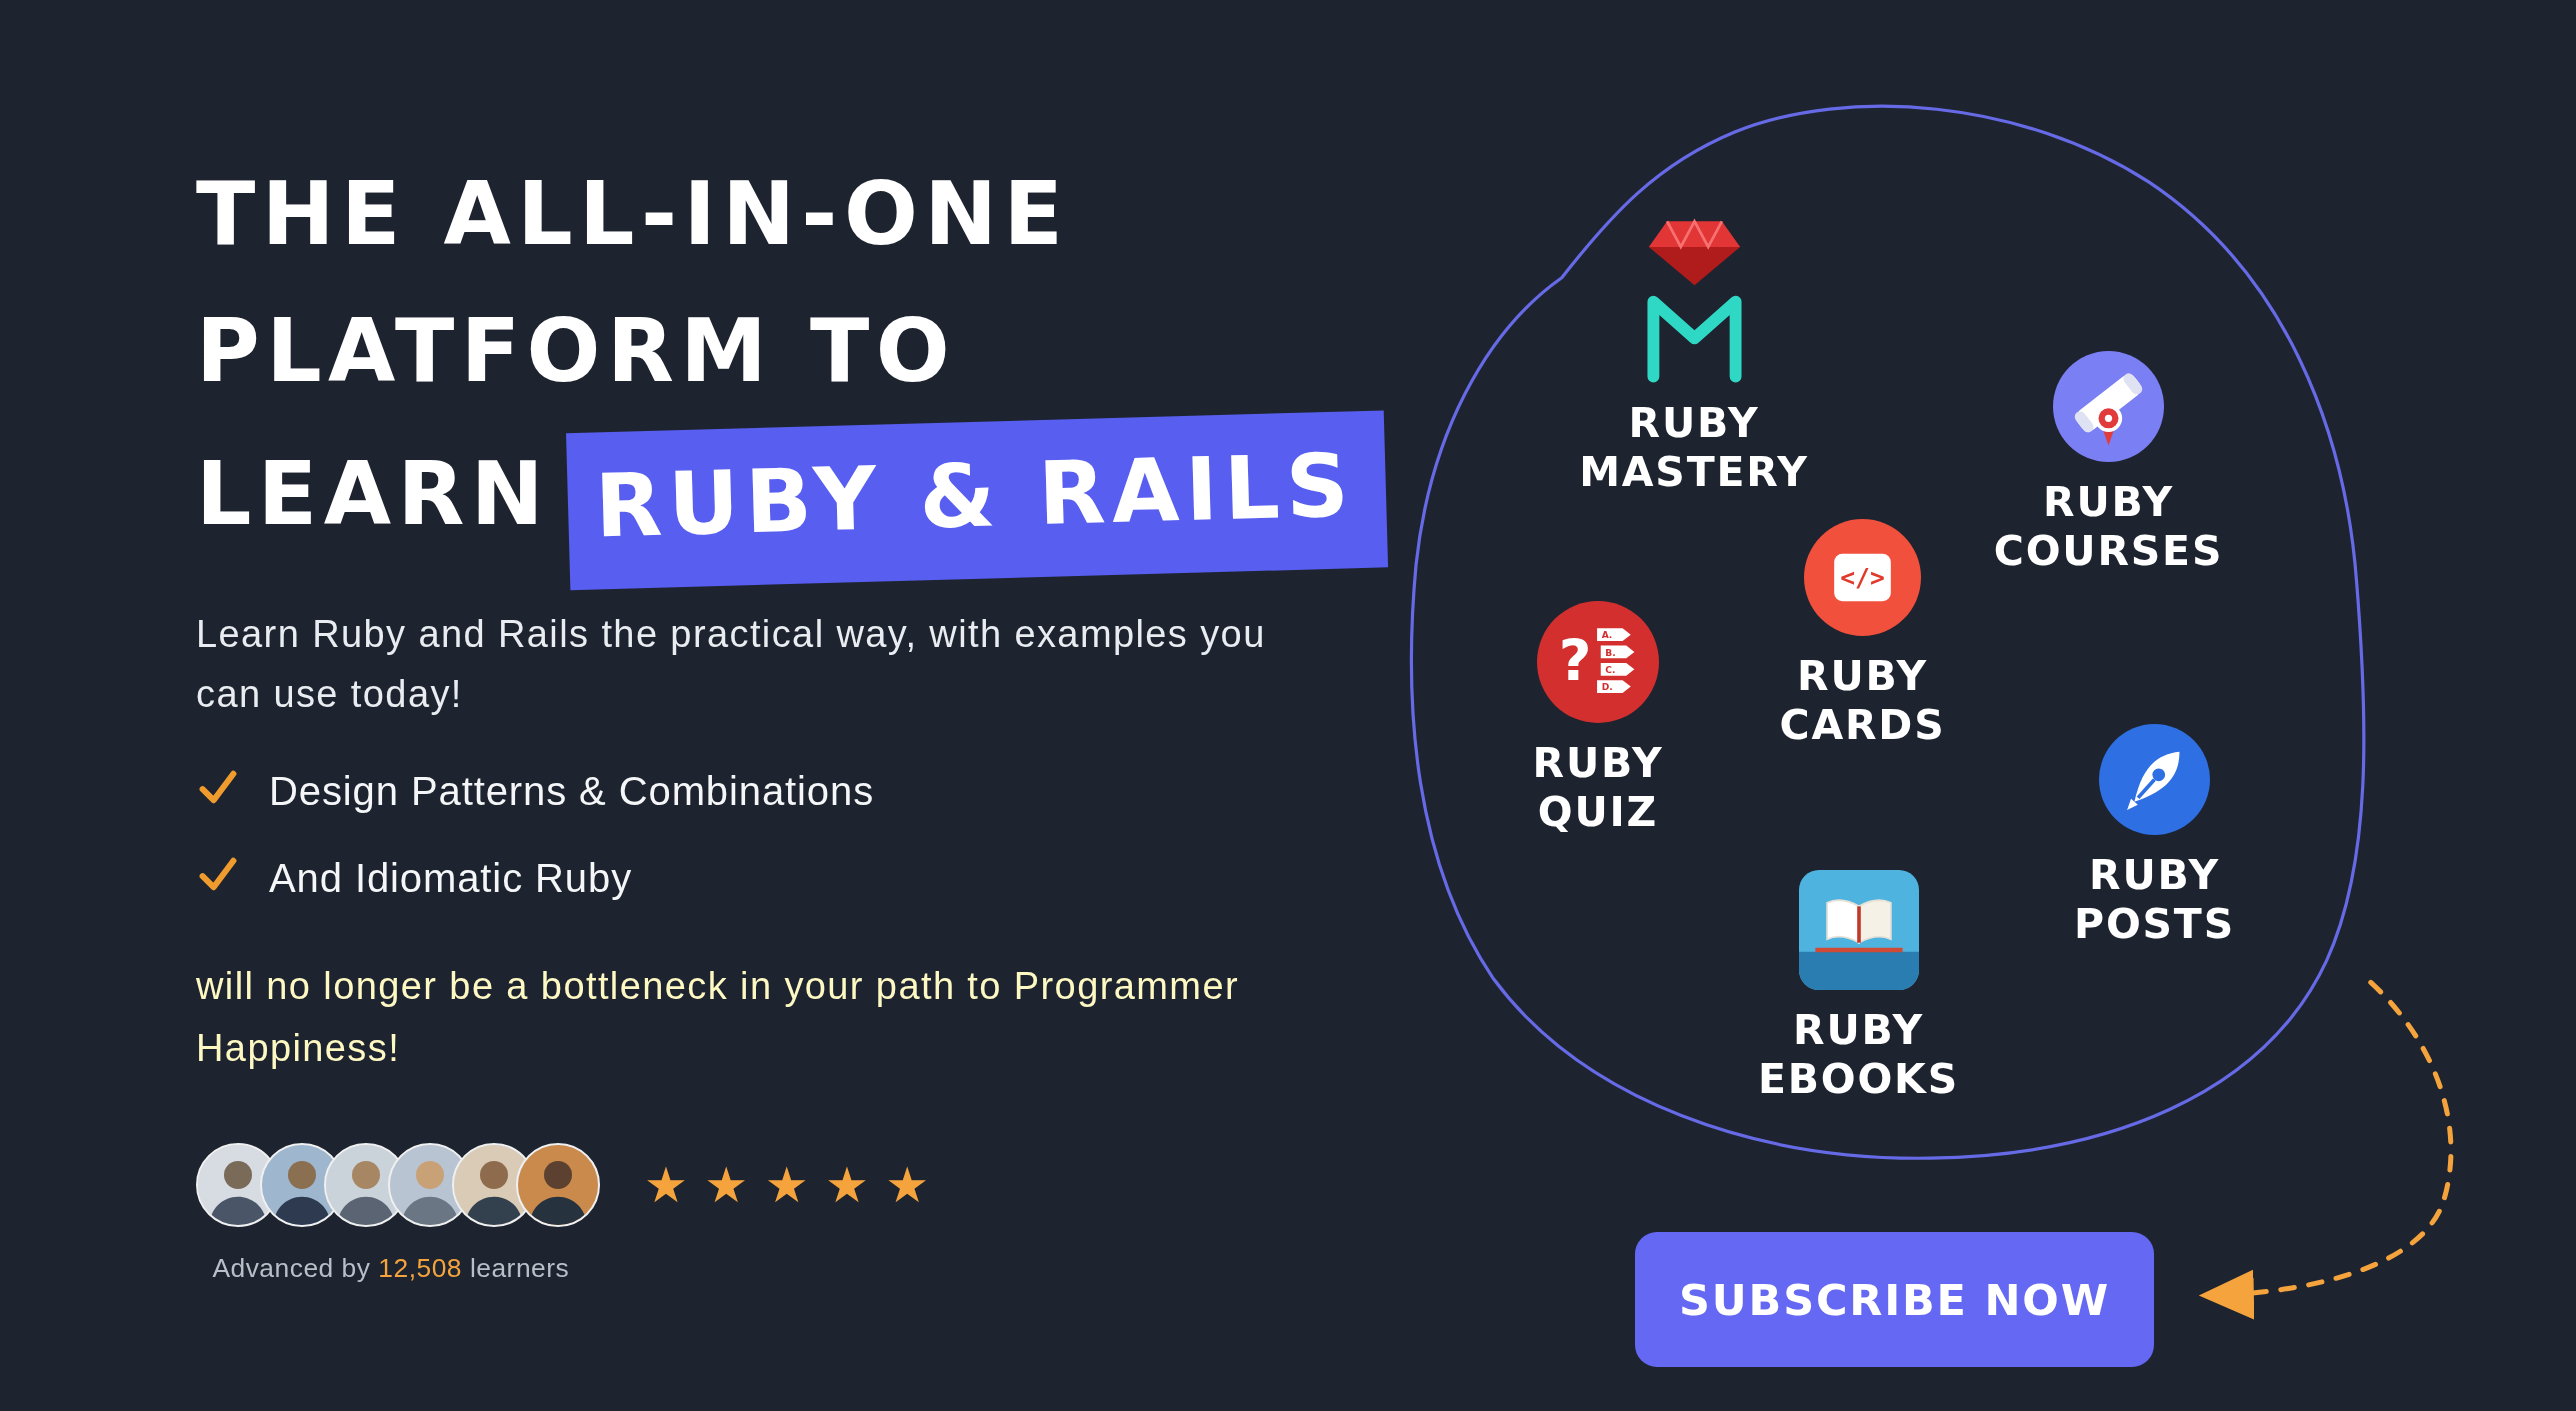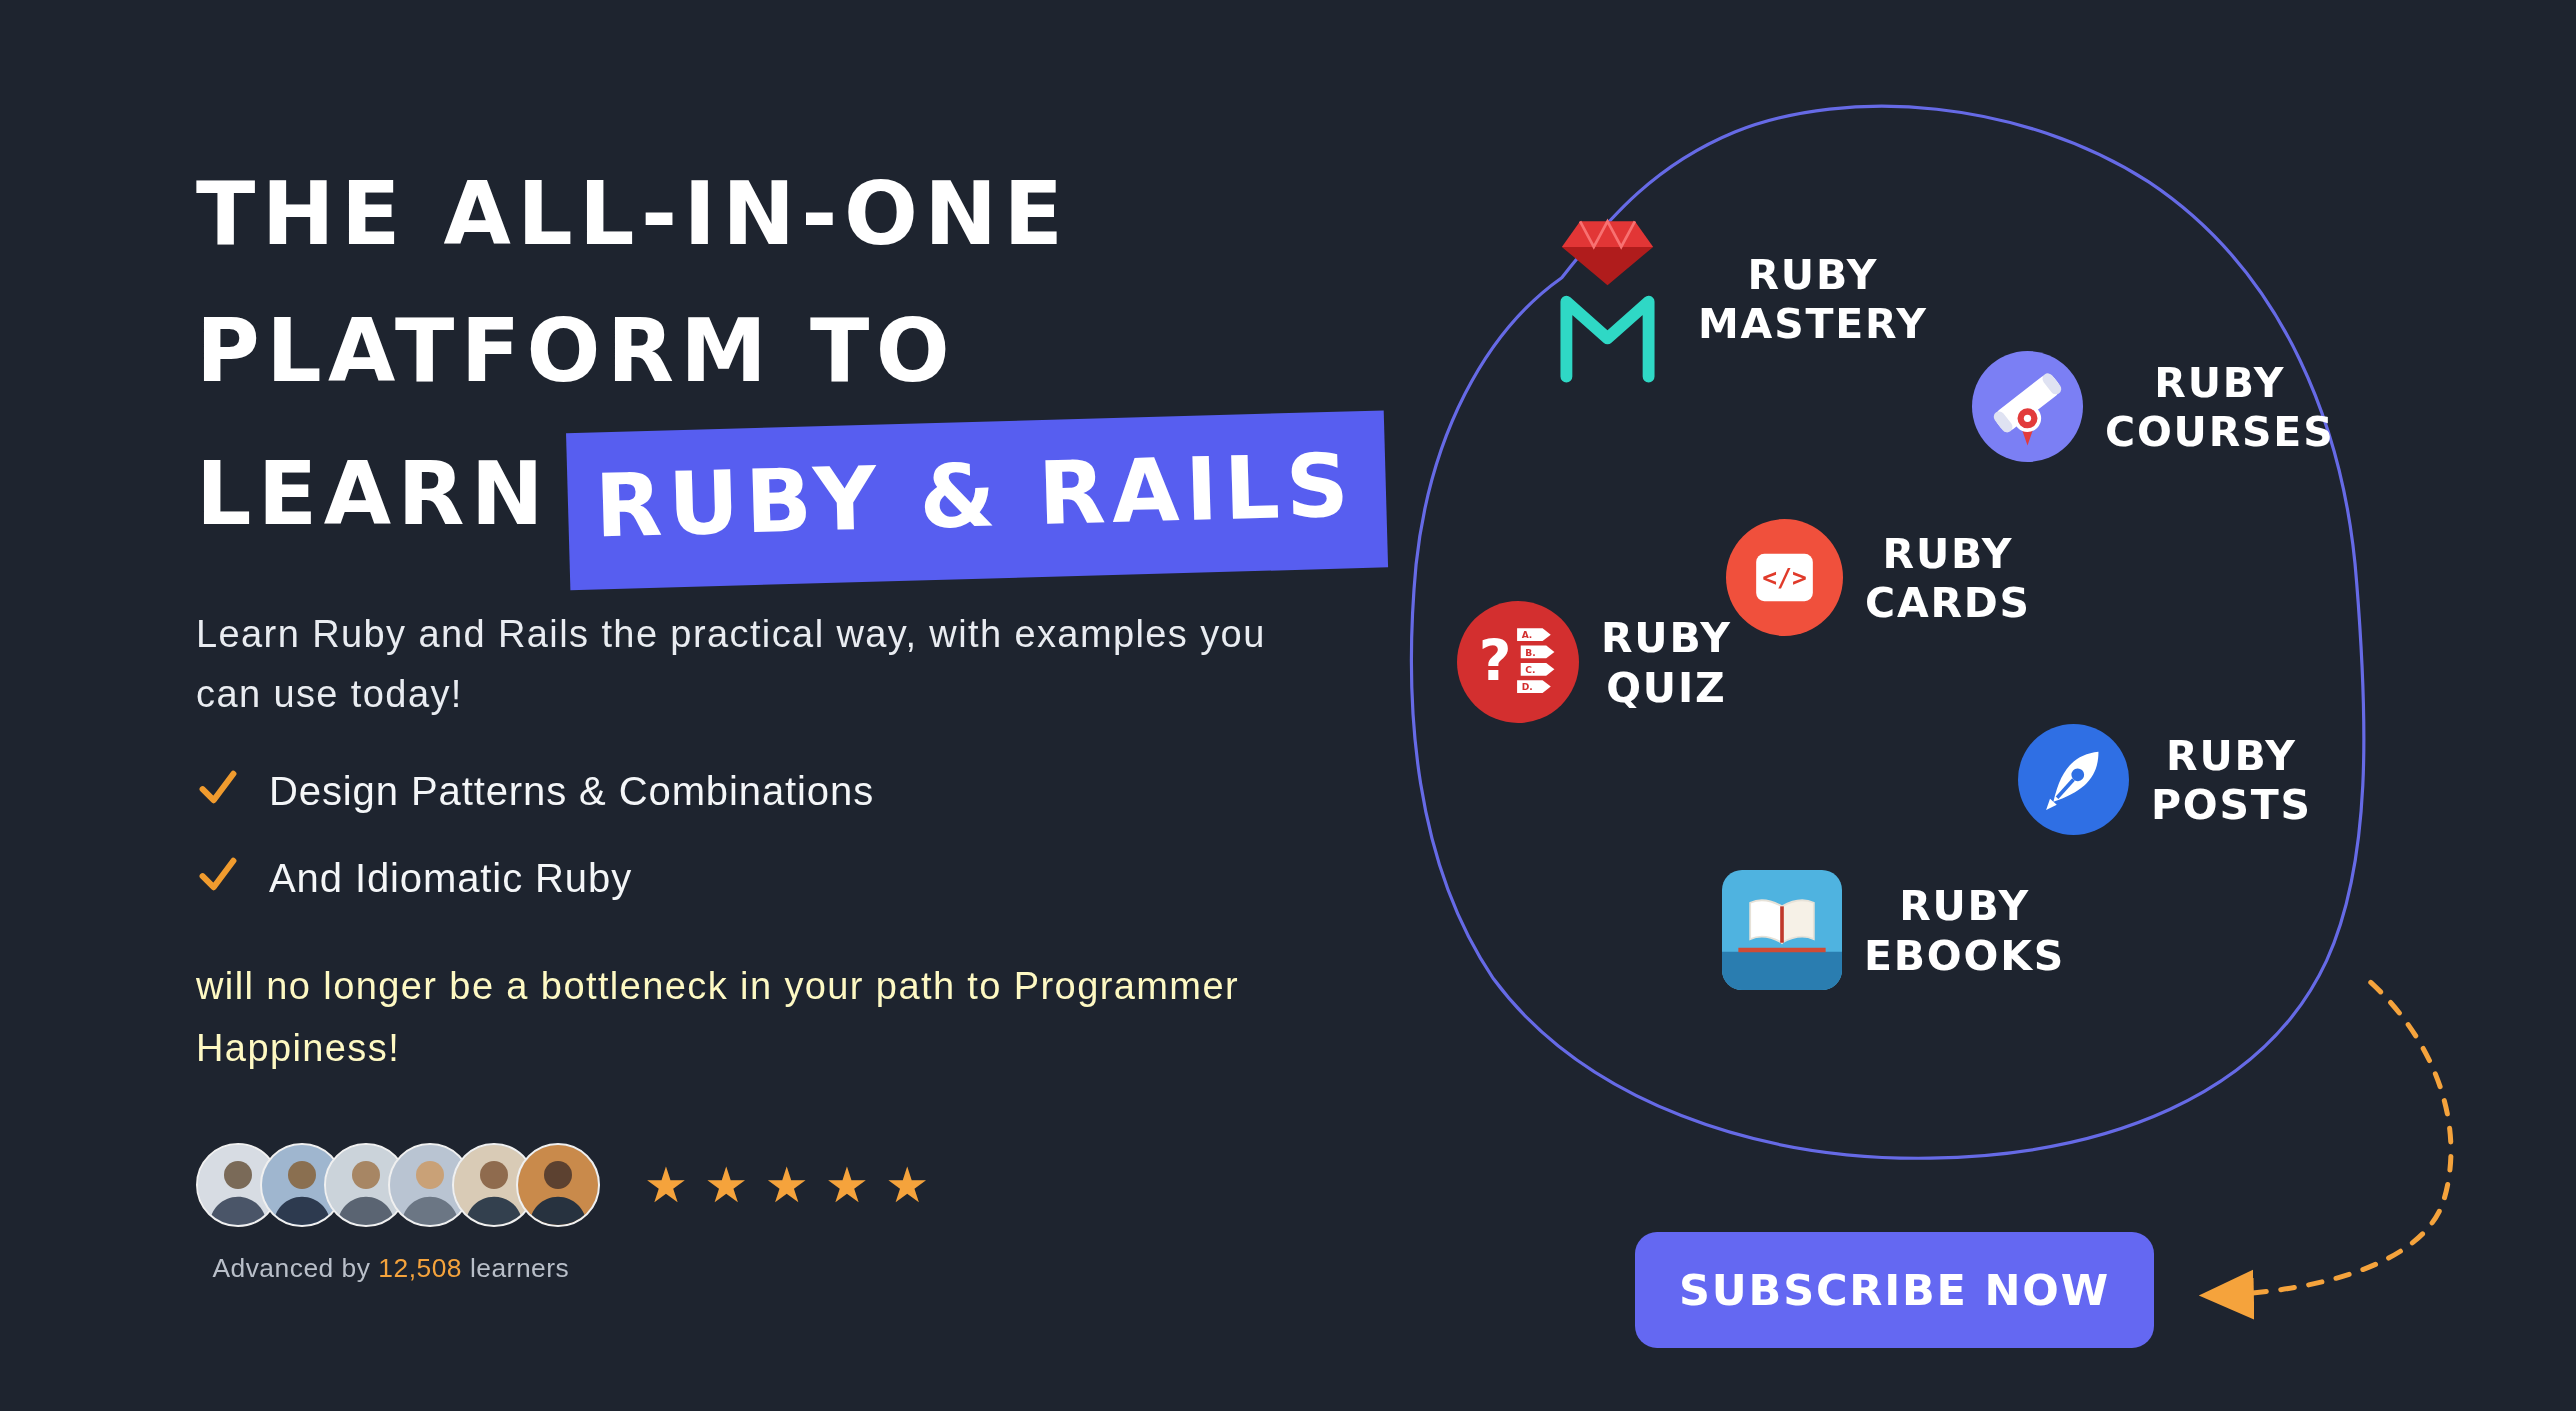--- a/index.html
+++ b/index.html
@@ -65,40 +65,40 @@
     margin-top:25.5px; margin-left:16.4px;
     font-family:"Liberation Sans", sans-serif;
     font-size:26.4px; letter-spacing:0.5px; color:#b9bfc9;
   }
   .trusted .count { color:#f5a33c; }
 
   
   .blob { position:absolute; left:1366px; top:91px; }
 
   .product {
-    position:absolute; display:flex; flex-direction:row;
-    align-items:center; gap:22px; text-align:center;
+    position:absolute; display:flex; flex-direction:column;
+    align-items:center; gap:13px; text-align:center;
   }
   .product-label {
     font-size:41px; font-weight:700; letter-spacing:1.8px;
     line-height:1.2; color:#ffffff;
     font-family:"DejaVu Sans", sans-serif;
   }
   .product-label span { display:block; }
 
   .p-mastery { left:1539px; top:214px; width:310px; }
   .p-courses { left:1972px; top:351px; width:273px; }
   .p-cards   { left:1726px; top:519px; width:273px; }
   .p-quiz    { left:1457px; top:601px; width:282px; }
   .p-posts   { left:2018px; top:724px; width:273px; }
   .p-ebooks  { left:1722px; top:870px; width:273px; }
 
   .cta-btn {
     position:absolute; left:1635px; top:1232px;
-    width:519px; height:116px; border:none; cursor:pointer;
+    width:519px; height:135px; border:none; cursor:pointer;
     background:#6468f2; border-radius:22px;
     display:flex; align-items:center; justify-content:center;
     font-family:"DejaVu Sans", sans-serif;
     font-size:43px; font-weight:700; letter-spacing:1.8px; color:#ffffff;
   }
 
   .arrow { position:absolute; left:2136px; top:966px; }
 </style>
 </head>
 <body>

